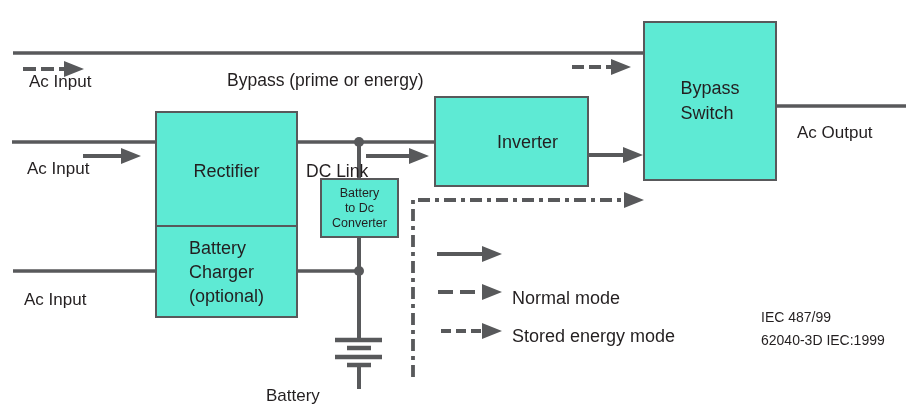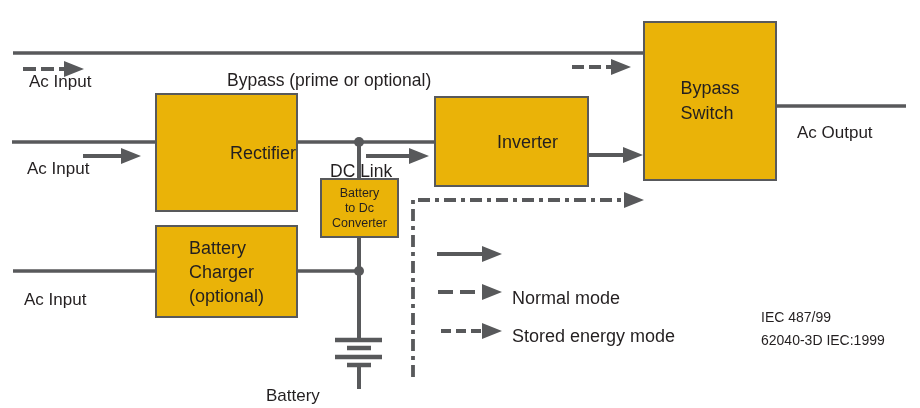--- a/index.html
+++ b/index.html
@@ -2,21 +2,21 @@
 <html><head>
 <meta charset="utf-8">
 <style>
   html,body{margin:0;padding:0;background:#ffffff;}
   .stage{
     position:relative;width:920px;height:408px;background:#ffffff;overflow:hidden;
     font-family:"Liberation Sans", sans-serif;color:#231f20;
   }
   .stage svg{position:absolute;left:0;top:0;z-index:1;}
   .box{
-    position:absolute;z-index:2;background:#eab308;border:2.5px solid #58595b;
+    position:absolute;z-index:2;background:#5eead4;border:2.5px solid #58595b;
     display:flex;align-items:center;justify-content:center;box-sizing:border-box;
   }
   .boxlabel{
     white-space:pre-line;text-align:left;font-size:18px;line-height:24px;color:#231f20;
   }
   .boxlabel.small{font-size:12.5px;line-height:15px;text-align:center;}
   .lbl{
     position:absolute;z-index:2;font-size:17px;line-height:20px;color:#231f20;white-space:nowrap;margin-top:44px;
   }
   .legend-label{font-size:18px;}
@@ -92,21 +92,21 @@
     <g>
       <path d="M438,292 H486" stroke="#58595b" stroke-width="4" stroke-dasharray="15 7" fill="none"></path>
       <polygon points="502,292 482,284 482,300" fill="#58595b"></polygon>
     </g>
     <g>
       <path d="M441,331 H486" stroke="#58595b" stroke-width="4" stroke-dasharray="10 5" fill="none"></path>
       <polygon points="502,331 482,323 482,339" fill="#58595b"></polygon>
     </g>
   </svg>
 
-  <div class="box" style="left:155px;top:93px;width:143px;height:119px;justify-content:flex-end;">
+  <div class="box" style="left:155px;top:111px;width:143px;height:119px;">
     <span class="boxlabel">Rectifier</span>
   </div>
 
   <div class="box" style="left:434px;top:96px;width:155px;height:91px;padding-left:32px;">
     <span class="boxlabel">Inverter</span>
   </div>
 
   <div class="box" style="left:643px;top:21px;width:134px;height:160px;">
     <span class="boxlabel" style="line-height:25px;">Bypass
 Switch</span>
@@ -118,23 +118,23 @@
 Converter</span>
   </div>
 
   <div class="box" style="left:155px;top:225px;width:143px;height:93px;">
     <span class="boxlabel">Battery
 Charger
 (optional)</span>
   </div>
 
   <div class="lbl" style="left:29px;top:28px;">Ac Input</div>
-  <div class="lbl" style="left:227px;top:26px;font-size:17.5px;">Bypass (prime or optional)</div>
+  <div class="lbl" style="left:227px;top:26px;font-size:17.5px;">Bypass (prime or energy)</div>
   <div class="lbl" style="left:27px;top:115px;">Ac Input</div>
-  <div class="lbl" style="left:330px;top:117px;font-size:17.5px;">DC Link</div>
+  <div class="lbl" style="left:306px;top:117px;font-size:17.5px;">DC Link</div>
   <div class="lbl" style="left:797px;top:79px;">Ac Output</div>
   <div class="lbl" style="left:24px;top:246px;">Ac Input</div>
   <div class="lbl" style="left:266px;top:342px;">Battery</div>
 
   <div class="lbl legend-label" style="left:512px;top:244px;">Normal mode</div>
   <div class="lbl legend-label" style="left:512px;top:282px;">Stored energy mode</div>
 
   <div class="ref" style="left:761px;top:306px;">IEC 487/99
 62040-3D IEC:1999</div>
 

